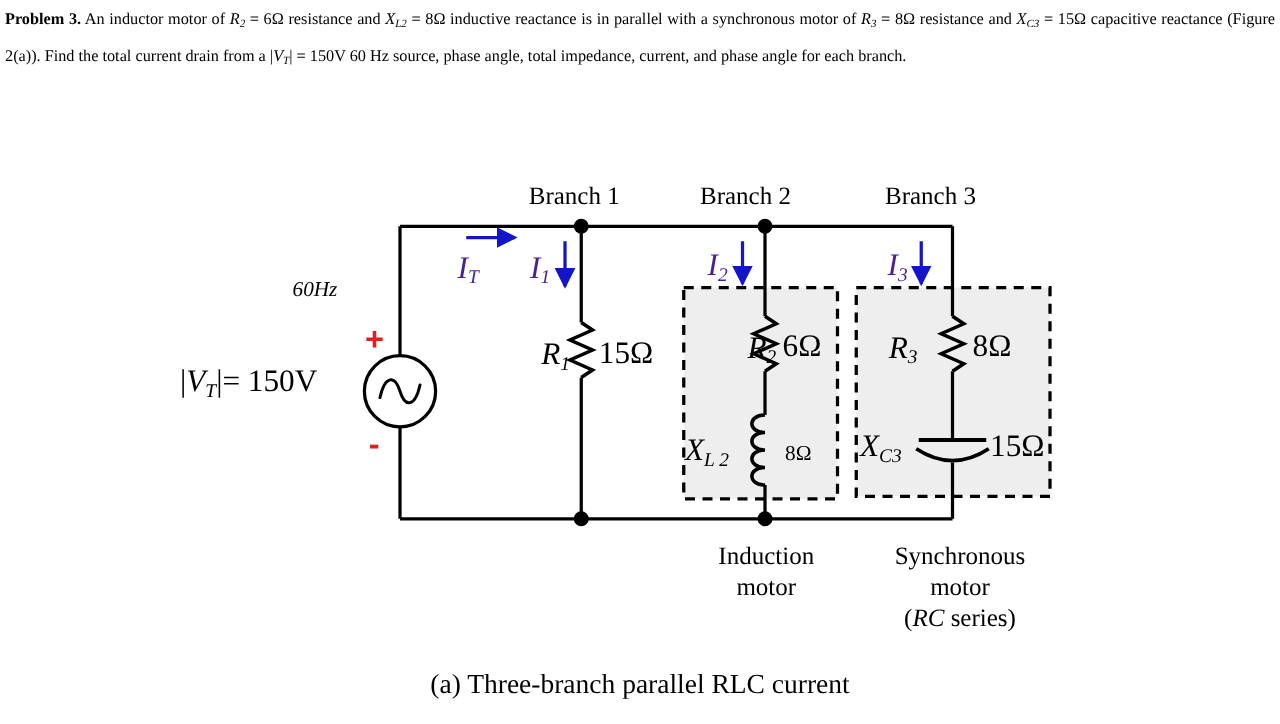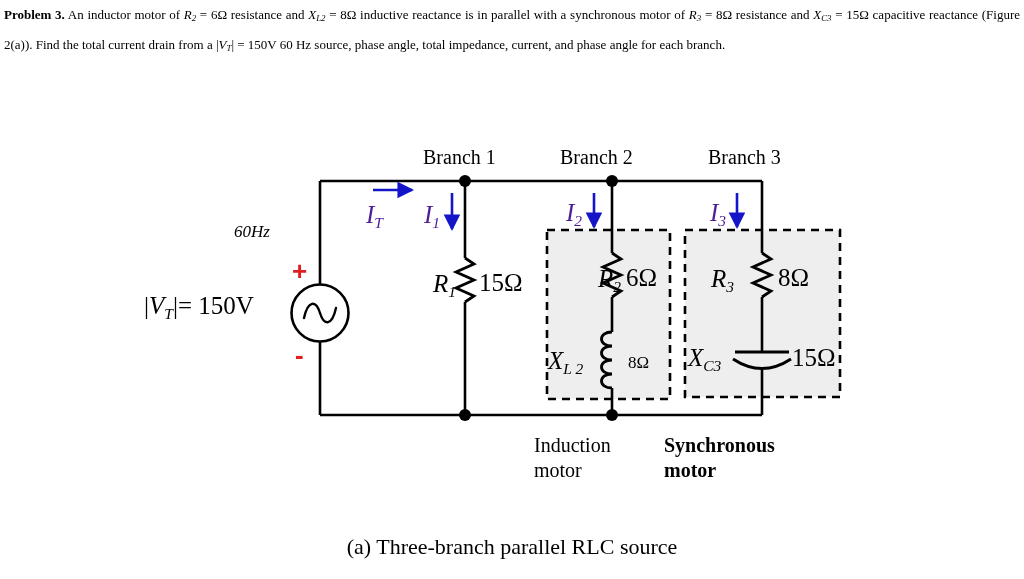--- a/index.html
+++ b/index.html
@@ -87,21 +87,21 @@
     font-style: italic;
   }
   .sign {
     color: #e02020;
     font-size: 26px;
     font-weight: bold;
     font-family: "Liberation Sans", sans-serif;
   }
   .motor-cap {
     font-size: 20px;
-    text-align: left;
+    text-align: center;
     line-height: 25px;
   }
   #figure-caption {
     position: absolute;
     left: 0;
     top: 404px;
     width: 1024px;
     text-align: center;
     font-size: 22px;
   }
@@ -218,19 +218,20 @@
   <div class="lbl math" style="left:688px; top:215px;">
     <span>X</span><span class="sb">C3</span>
   </div>
   <div class="lbl val" style="left:792px; top:215px;">15Ω</div>
 
   <div class="lbl motor-cap" style="left:534px; top:303px; width:158px;">
     <div>Induction</div>
     <div>motor</div>
   </div>
 
-  <div class="lbl motor-cap" style="left:664px; top:303px; width:168px;font-weight:bold;">
+  <div class="lbl motor-cap" style="left:684px; top:303px; width:168px;">
     <div>Synchronous</div>
     <div>motor</div>
-  </div>
-
-  <div id="figure-caption">(a)  Three-branch parallel RLC source</div>
+    <div>(<span class="it">RC</span><span> series)</span></div>
+  </div>
+
+  <div id="figure-caption">(a)  Three-branch parallel RLC current</div>
 </div>
 
 </body></html>

